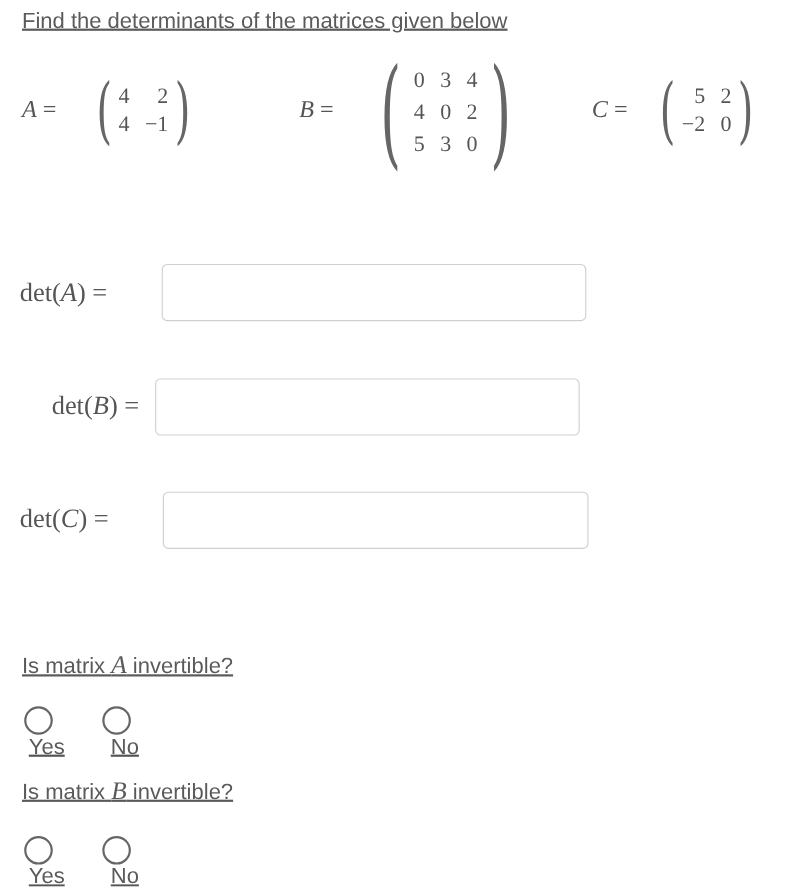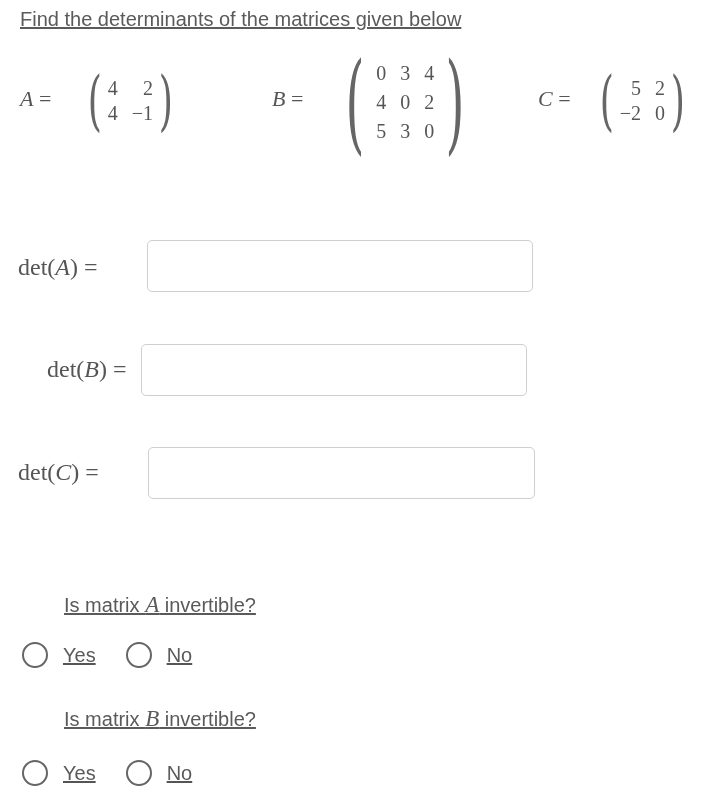--- a/index.html
+++ b/index.html
@@ -9,24 +9,24 @@
   .title { position:absolute; left:20px; top:8px; font-size:20px; color:#5a5a5a; }
   .mat-label { position:absolute; font-size:22px; color:#555; }
   .mat-label i { font-style:italic; }
   .matrix { position:absolute; display:flex; align-items:center; }
   .paren { color:#666; font-family:"DejaVu Serif", serif; font-weight:100; transform-origin:center; }
   .grid { display:grid; column-gap:14px; row-gap:2px; font-size:20px; color:#555; text-align:right; }
   .det-row { position:absolute; left:18px; display:flex; align-items:center; }
   .det-label { font-size:24px; color:#555; width:auto; }
   .det-label i { font-style:italic; }
   .det-input { position:absolute; height:52px; border:1px solid #cfcfcf; border-radius:5px; background:#fff; box-sizing:border-box; outline:none; font-size:18px; padding:0 10px; }
-  .question { position:absolute; left:20px; font-size:20px; color:#5a5a5a;margin-left:44px; }
+  .question { position:absolute; left:20px; font-size:20px; color:#5a5a5a; }
   .question i { font-family:"Liberation Serif","DejaVu Serif",serif; font-style:italic; font-size:23px; }
   .radio-row { position:absolute; left:22px; display:flex; align-items:center; }
-  .radio { display:flex; align-items:center; margin-right:30px; cursor:pointer; }
+  .radio { display:flex; align-items:center; margin-right:30px; cursor:pointer;flex-direction:column; }
   .circle { width:26px; height:26px; border:2px solid #666; border-radius:50%; box-sizing:border-box; margin-right:15px; }
   .radio-label { font-size:20px; color:#5a5a5a; }
 </style>
 </head>
 <body>
 
 <div class="title sans">Find the determinants of the matrices given below</div>
 
 <div class="mat-label serif" style="left:20px; top:86px;">
   <i>A</i> <span>=</span>

